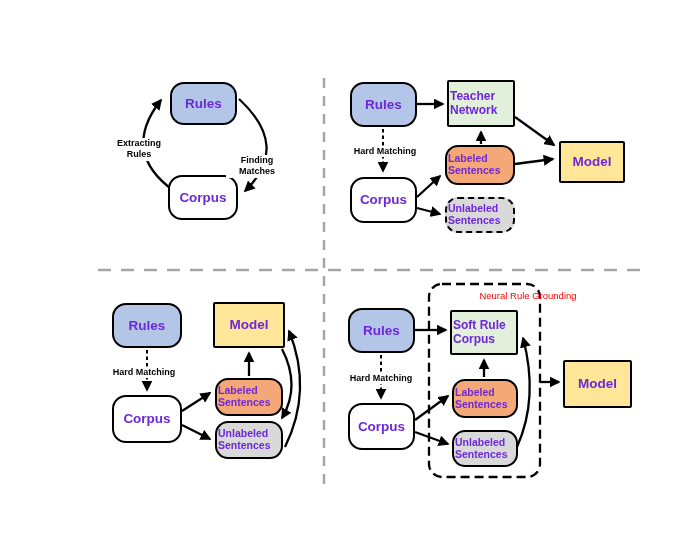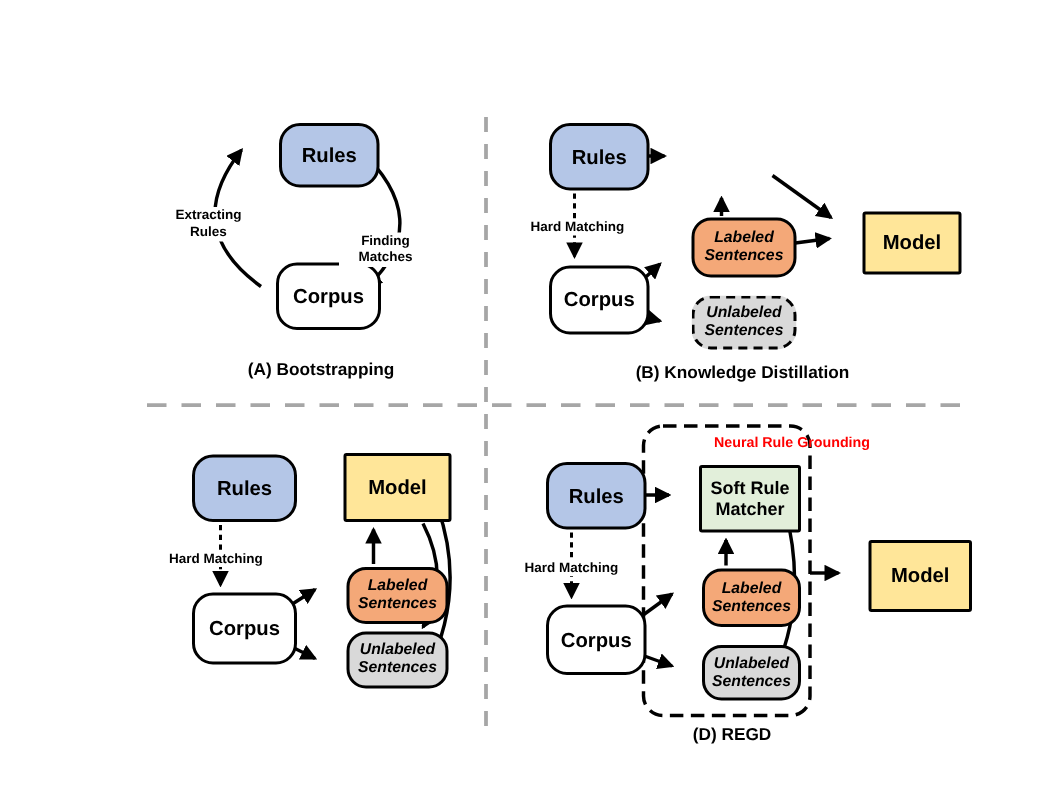--- a/index.html
+++ b/index.html
@@ -3,45 +3,45 @@
 <meta charset="utf-8">
 <style>
   html,body{margin:0;padding:0;background:#fff;}
   #stage{
     position:relative;width:696px;height:538px;background:#ffffff;overflow:hidden;
     font-family:"Liberation Sans",sans-serif;
   }
   #wires{position:absolute;left:0;top:0;z-index:1;}
   .node{
     position:absolute;z-index:2;display:flex;align-items:center;justify-content:center;
-    text-align:center;font-weight:bold;color:#000000;border:2.5px solid #000;
-    line-height:1.12;box-sizing:border-box;padding:1px;margin-left:16px;
+    font-weight:bold;color:#6d28d9;border:2.5px solid #000;
+    line-height:1.12;box-sizing:border-box;padding:1px;
   }
   .round{border-radius:14px;}
   .pill{border-radius:13px;}
   .rect{border-radius:2px;}
   .fill-rules{background:#b4c6e7;}
   .fill-net{background:#e2efda;}
   .fill-labeled{background:#f4a878;}
   .fill-unlabeled{background:#d9d9d9;}
   .fill-model{background:#ffe699;}
   .fill-corpus{background:#ffffff;}
   .dashed-border{border-style:dashed;border-width:2.4px;}
   .lbl-lg{font-size:13.5px;}
   .lbl-md{font-size:12px;}
-  .lbl-sm{font-size:10.5px;font-style:italic;}
+  .lbl-sm{font-size:10.5px;}
   .edge-label{
     position:absolute;z-index:3;font-size:9px;font-weight:bold;color:#000;
     text-align:center;line-height:1.25;background:#ffffff;
   }
   .caption{
     position:absolute;z-index:3;font-size:11.5px;font-weight:bold;color:#000;text-align:center;
   }
   .nrg-label{
-    position:absolute;z-index:3;font-size:9.5px;font-weight:bold;color:#ff0000;text-align:center;padding-left:44px;
+    position:absolute;z-index:3;font-size:9.5px;font-weight:normal;color:#ff0000;text-align:center;padding-left:44px;
   }
   
   .a-rules{left:170px;top:82px;width:67px;height:43px;}
   .a-corpus{left:168px;top:175px;width:70px;height:45px;}
   .a-extracting{left:108px;top:138px;width:62px;}
   .a-finding{left:226px;top:138px;width:62px;margin-top:17px;}
   .a-caption{left:114px;top:241px;width:200px;}
   
   .b-rules{left:350px;top:82px;width:67px;height:45px;}
   .b-teacher{left:447px;top:80px;width:68px;height:47px;}
@@ -111,40 +111,38 @@
     <path d="M415,420 L448,396" stroke="#000" stroke-width="2.3" fill="none" marker-end="url(#ah)"></path>
     <path d="M415,432 L448,444" stroke="#000" stroke-width="2.3" fill="none" marker-end="url(#ah)"></path>
     <path d="M517,447 Q539,398 523,338" stroke="#000" stroke-width="2.3" fill="none" marker-end="url(#ah)"></path>
     <path d="M540,382 L559,382" stroke="#000" stroke-width="2.3" fill="none" marker-end="url(#ah)"></path>
   </svg>
 
   <div class="node round fill-rules a-rules lbl-lg">Rules</div>
   <div class="node round fill-corpus a-corpus lbl-lg">Corpus</div>
   <div class="edge-label a-extracting">Extracting Rules</div>
   <div class="edge-label a-finding">Finding Matches</div>
-  <div class="caption a-caption">(A) Bootstrapping</div>
 
   <div class="node round fill-rules b-rules lbl-lg">Rules</div>
+  <div class="node rect fill-net b-teacher lbl-md">Teacher Network</div>
   <div class="node pill fill-labeled b-labeled lbl-sm">Labeled Sentences</div>
   <div class="node round fill-corpus b-corpus lbl-lg">Corpus</div>
   <div class="node pill fill-unlabeled dashed-border b-unlabeled lbl-sm">Unlabeled Sentences</div>
   <div class="node rect fill-model b-model lbl-lg">Model</div>
   <div class="edge-label b-hard">Hard Matching</div>
-  <div class="caption b-caption">(B) Knowledge Distillation</div>
 
   <div class="node round fill-rules c-rules lbl-lg">Rules</div>
   <div class="node rect fill-model c-model lbl-lg">Model</div>
   <div class="node pill fill-labeled c-labeled lbl-sm">Labeled Sentences</div>
   <div class="node round fill-corpus c-corpus lbl-lg">Corpus</div>
   <div class="node pill fill-unlabeled c-unlabeled lbl-sm">Unlabeled Sentences</div>
   <div class="edge-label c-hard">Hard Matching</div>
 
   <div class="nrg-label d-nrg">Neural Rule Grounding</div>
   <div class="node round fill-rules d-rules lbl-lg">Rules</div>
-  <div class="node rect fill-net d-srm lbl-md">Soft Rule Matcher</div>
+  <div class="node rect fill-net d-srm lbl-md">Soft Rule Corpus</div>
   <div class="node pill fill-labeled d-labeled lbl-sm">Labeled Sentences</div>
   <div class="node round fill-corpus d-corpus lbl-lg">Corpus</div>
   <div class="node pill fill-unlabeled d-unlabeled lbl-sm">Unlabeled Sentences</div>
   <div class="node rect fill-model d-model lbl-lg">Model</div>
   <div class="edge-label d-hard">Hard Matching</div>
-  <div class="caption d-caption">(D) REGD</div>
 
 </div>
 
 </body></html>

